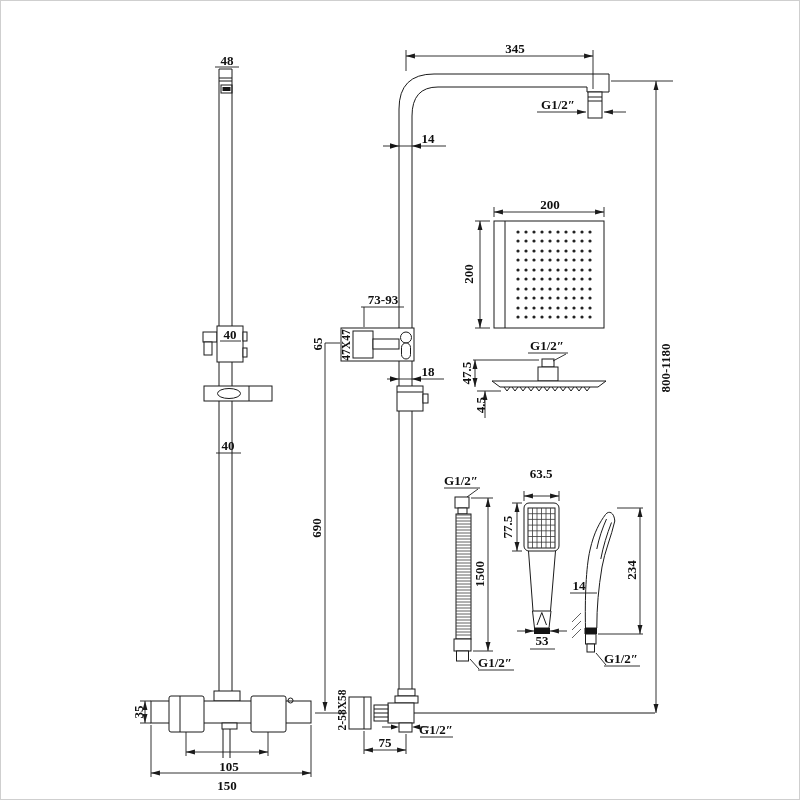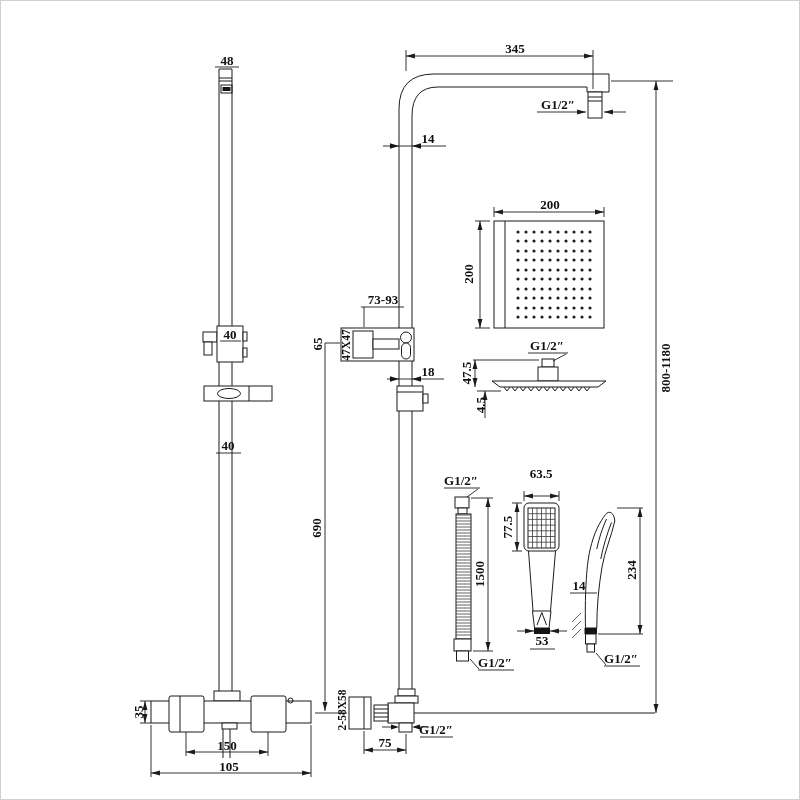--- a/index.html
+++ b/index.html
@@ -190,21 +190,21 @@
     <path class="dim" d="M616,507H642 M597,633H642"></path>
     <line class="dim" x1="639" y1="507" x2="639" y2="633" marker-start="url(#arr)" marker-end="url(#arr)"></line>
     <path class="dim" d="M603,665H639 M605,664L595,652"></path>
   </g>
 </svg>
 
 <div class="lbl" style="left:226px;top:59px">48</div>
 <div class="lbl" style="left:229px;top:333px">40</div>
 <div class="lbl" style="left:227px;top:444px">40</div>
 <div class="lbl rot" style="left:137px;top:711px">35</div>
-<div class="lbl" style="left:226px;top:744px">150</div>
+<div class="lbl" style="left:226px;top:784px">150</div>
 <div class="lbl" style="left:228px;top:765px">105</div>
 <div class="lbl" style="left:514px;top:47px">345</div>
 <div class="lbl" style="left:557px;top:103px">G1/2″</div>
 <div class="lbl" style="left:427px;top:137px">14</div>
 <div class="lbl" style="left:382px;top:298px">73-93</div>
 <div class="lbl rot" style="left:316px;top:343px">65</div>
 <div class="lbl rot sm" style="left:346px;top:344px">47X47</div>
 <div class="lbl" style="left:427px;top:370px">18</div>
 <div class="lbl rot" style="left:315px;top:527px">690</div>
 <div class="lbl rot sm" style="left:342px;top:709px">2-58X58</div>

